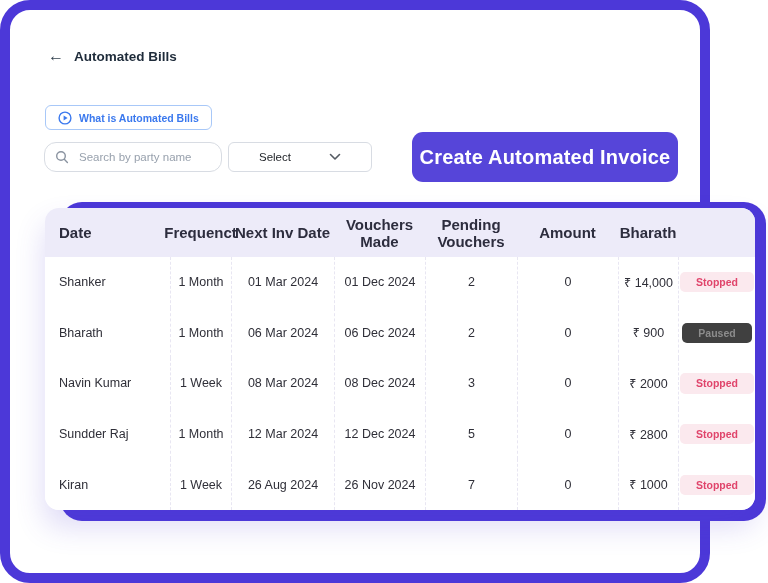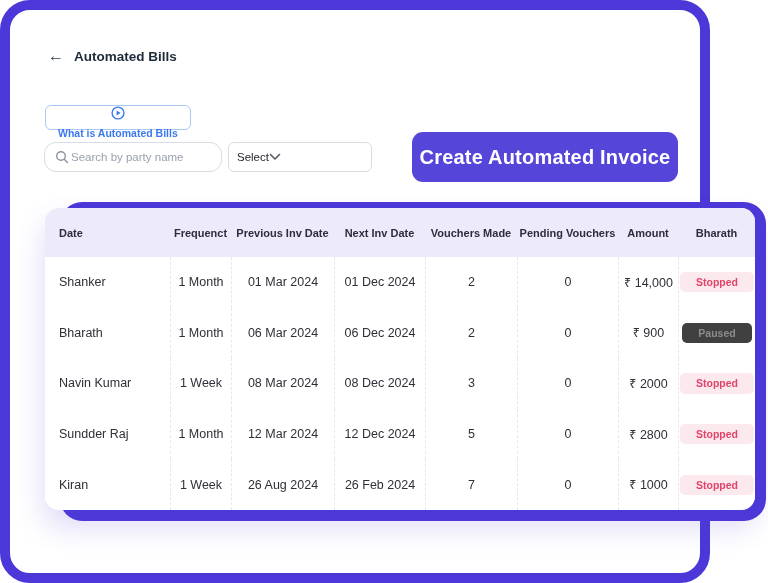--- a/index.html
+++ b/index.html
@@ -28,41 +28,41 @@
     font-size:13.5px; font-weight:700; color:#1E2B3A; cursor:pointer;
   }
   .back-arrow { font-size:16px; font-weight:400; color:#33414E; line-height:1; }
 
   .help-btn {
     position:absolute; left:45px; top:105px; z-index:3;
     height:25px; display:inline-flex; align-items:center; gap:7px;
     padding:0 12px; background:#ffffff;
     border:1px solid #A8C8F8; border-radius:6px;
     color:#3B79EE; font-size:10.5px; font-weight:700;
-    font-family:inherit; cursor:pointer;flex-direction:column;
+    font-family:inherit; cursor:pointer;
   }
 
   .search-box {
     position:absolute; left:44px; top:142px; z-index:3;
     width:178px; height:30px; background:#ffffff;
     border:1px solid #D8DCE3; border-radius:12px;
-    display:flex; align-items:center; padding:0 10px;
+    display:flex; align-items:center; gap:8px; padding:0 10px;
   }
   .search-box input {
     border:none; outline:none; flex:1; min-width:0;
     font-size:11.5px; color:#333333; font-family:inherit; background:transparent;
   }
   .search-box input::placeholder { color:#98A1AD; }
 
   .select-box {
     position:absolute; left:228px; top:142px; z-index:3;
     width:144px; height:30px; background:#ffffff;
     border:1px solid #D8DCE3; border-radius:6px;
-    display:flex; align-items:center; 
-    padding:0 8px; font-size:11.5px; color:#23262B; cursor:pointer;
+    display:flex; align-items:center; justify-content:space-between;
+    padding:0 30px; font-size:11.5px; color:#23262B; cursor:pointer;
   }
 
   .create-btn {
     position:absolute; left:412px; top:132px; z-index:3;
     width:266px; height:50px;
     background:#5645D9; color:#ffffff;
     border:none; border-radius:11px;
     font-size:20px; font-weight:700; font-family:inherit;
     cursor:pointer; letter-spacing:0.2px;
   }
@@ -74,21 +74,21 @@
     overflow:hidden; display:flex; flex-direction:column;
     box-shadow:0 16px 30px rgba(86,66,210,0.20);
   }
   .grid-row {
     display:grid;
     grid-template-columns:125px 61px 103px 91px 92px 101px 60px 1fr;
     align-items:stretch;
   }
   .thead {
     flex:0 0 49px; background:#EDEBF9;
-    font-size:11px; font-weight:700; color:#2D2D3E;
+    font-size:15px; font-weight:700; color:#2D2D3E;
   }
   .trow {
     flex:1; font-size:12.5px; color:#2F2F38; background:#ffffff;
   }
   .cell {
     display:flex; align-items:center; justify-content:center;
     height:100%; text-align:center;
   }
   .cell.c0 { justify-content:flex-start; padding-left:14px; text-align:left; }
   .trow .cell:not(.c0) { border-left:1px dashed #E8E6F2; }
@@ -144,21 +144,20 @@
     </span>
   </div>
 
   <button class="create-btn">Create Automated Invoice</button>
 
   <div class="table-card">
 
     <div class="grid-row thead">
       <div class="cell c0">Date</div>
       <div class="cell">Frequenct</div>
-      <div class="cell">Previous Inv Date</div>
       <div class="cell">Next Inv Date</div>
       <div class="cell">Vouchers Made</div>
       <div class="cell">Pending Vouchers</div>
       <div class="cell">Amount</div>
       <div class="cell">Bharath</div>
     </div>
 
     <div class="grid-row trow">
       <div class="cell c0">Shanker</div>
       <div class="cell">1 Month</div>
@@ -208,21 +207,21 @@
       <div class="cell">₹ 2800</div>
       <div class="cell">
         <span class="badge stopped">Stopped</span>
       </div>
     </div>
 
     <div class="grid-row trow">
       <div class="cell c0">Kiran</div>
       <div class="cell">1 Week</div>
       <div class="cell">26 Aug 2024</div>
-      <div class="cell">26 Feb 2024</div>
+      <div class="cell">26 Nov 2024</div>
       <div class="cell">7</div>
       <div class="cell">0</div>
       <div class="cell">₹ 1000</div>
       <div class="cell">
         <span class="badge stopped">Stopped</span>
       </div>
     </div>
 
   </div>
 </div>

